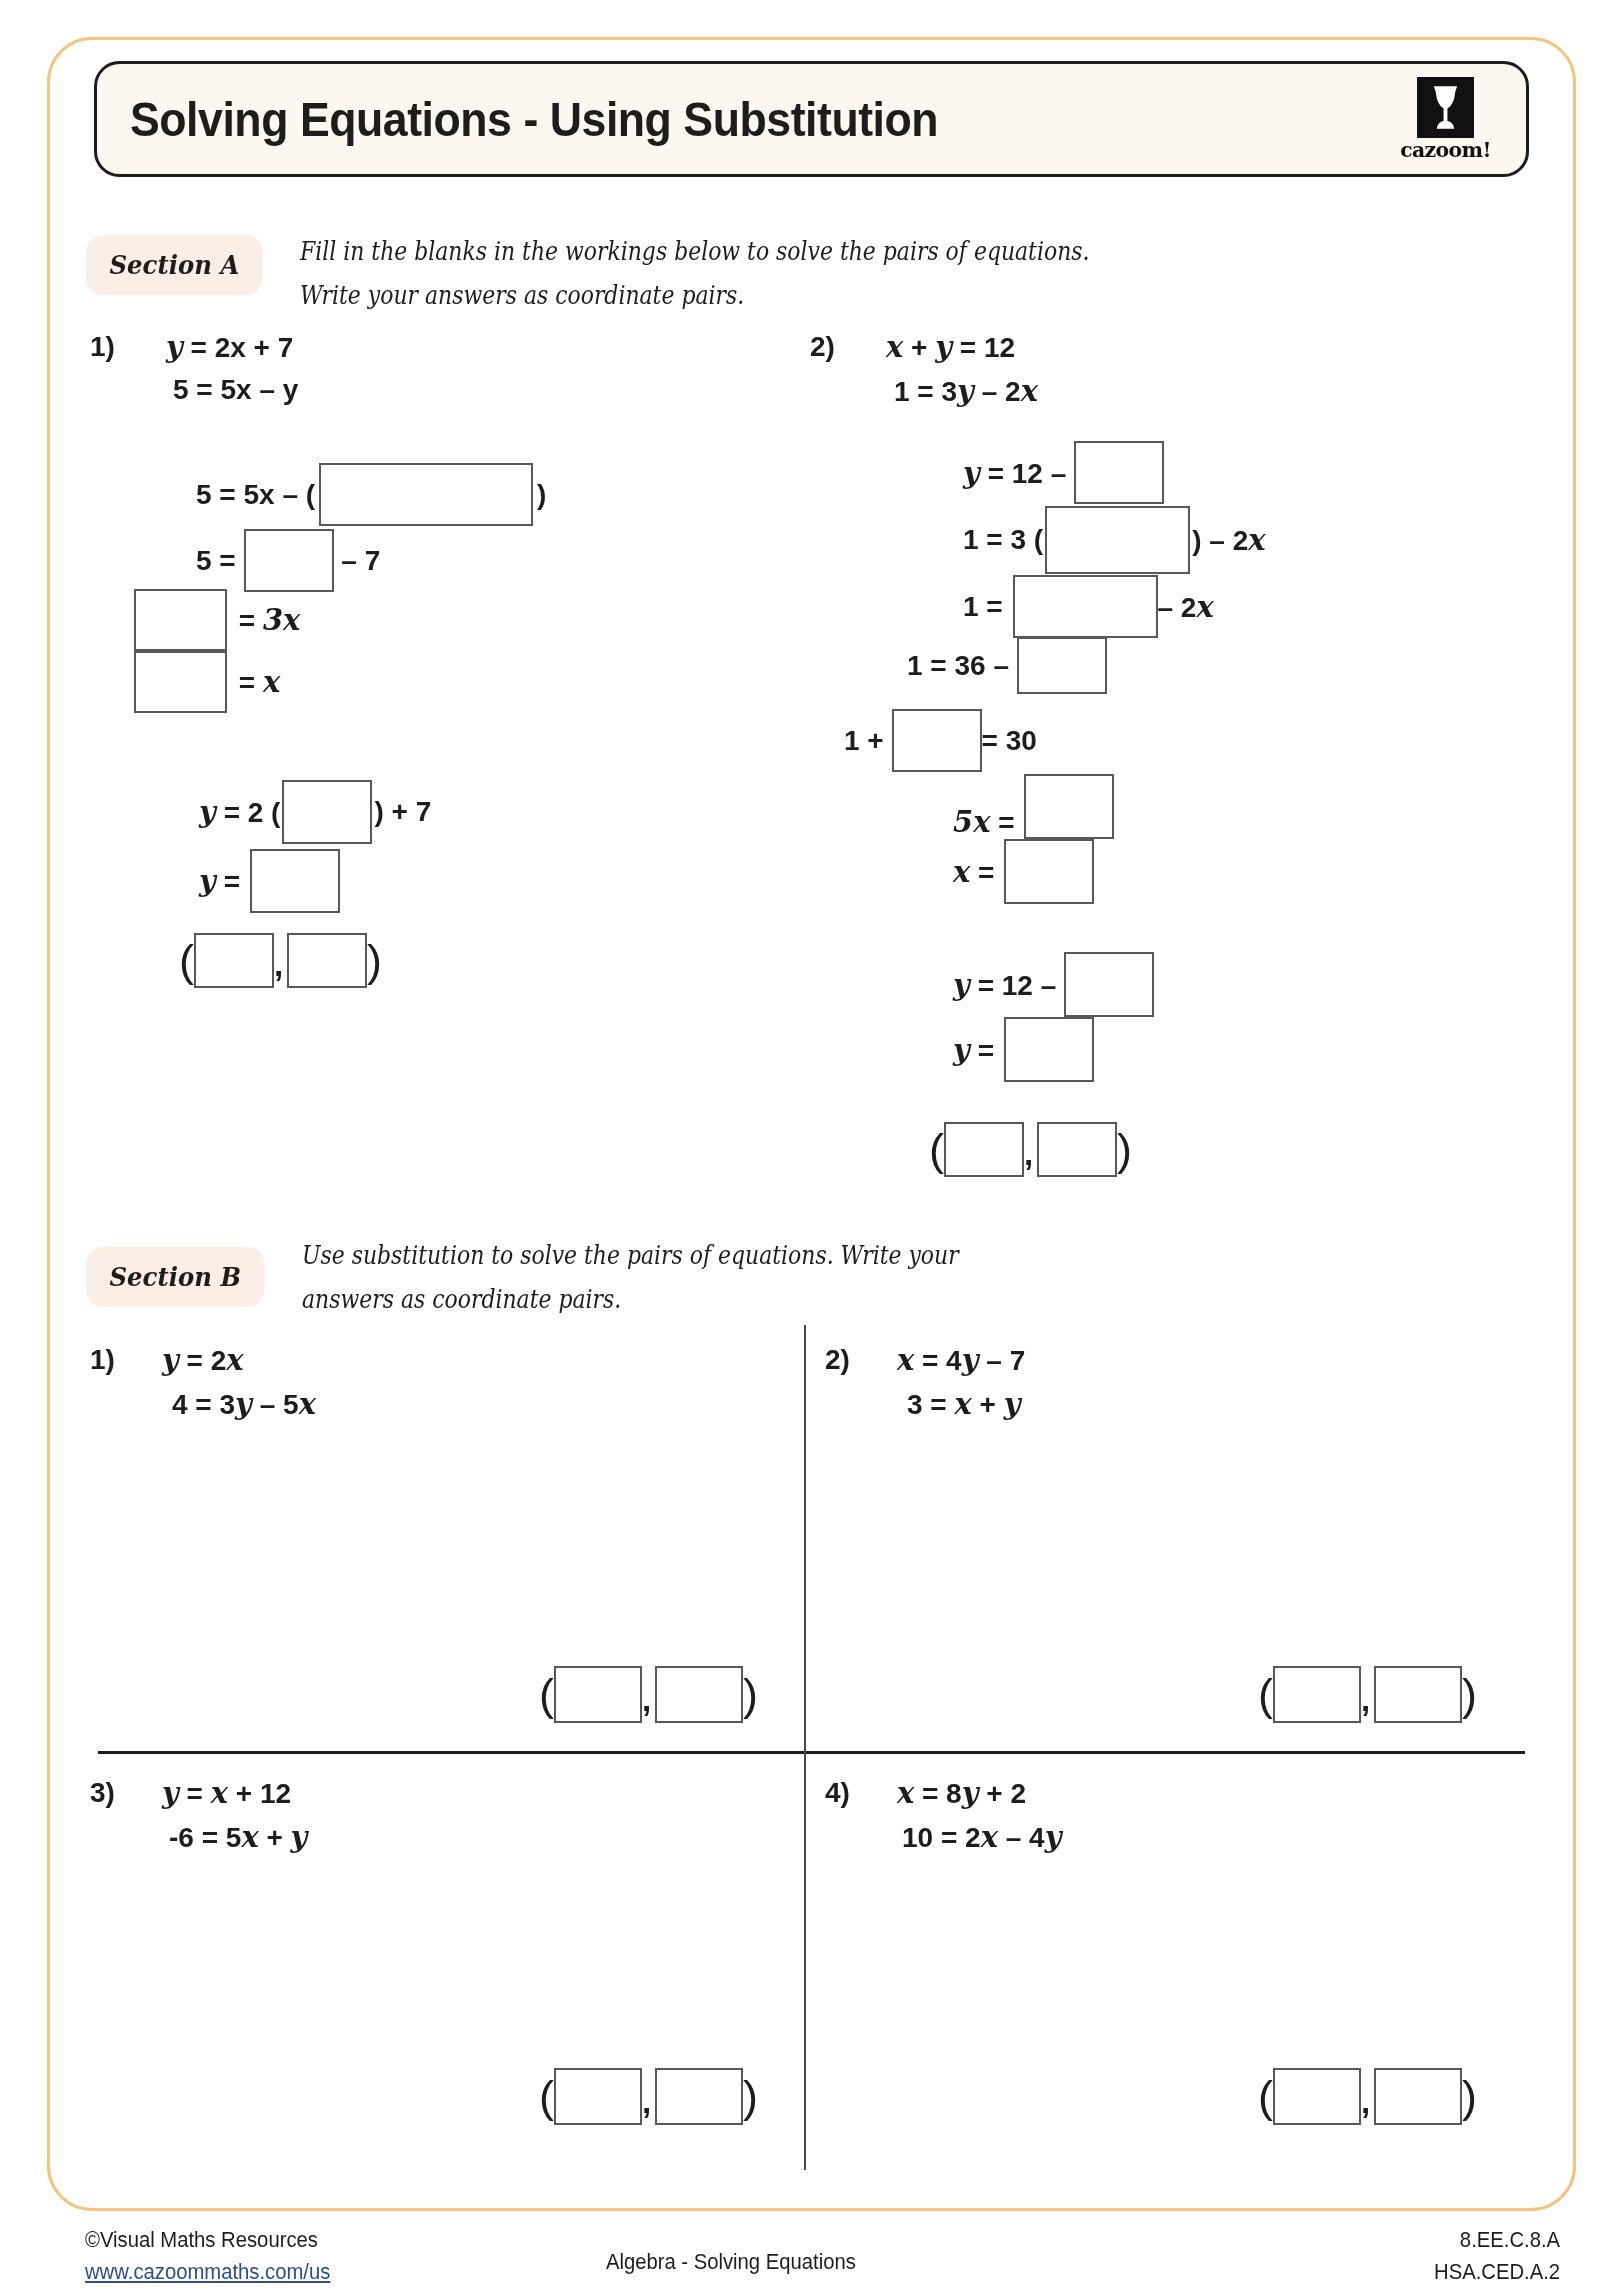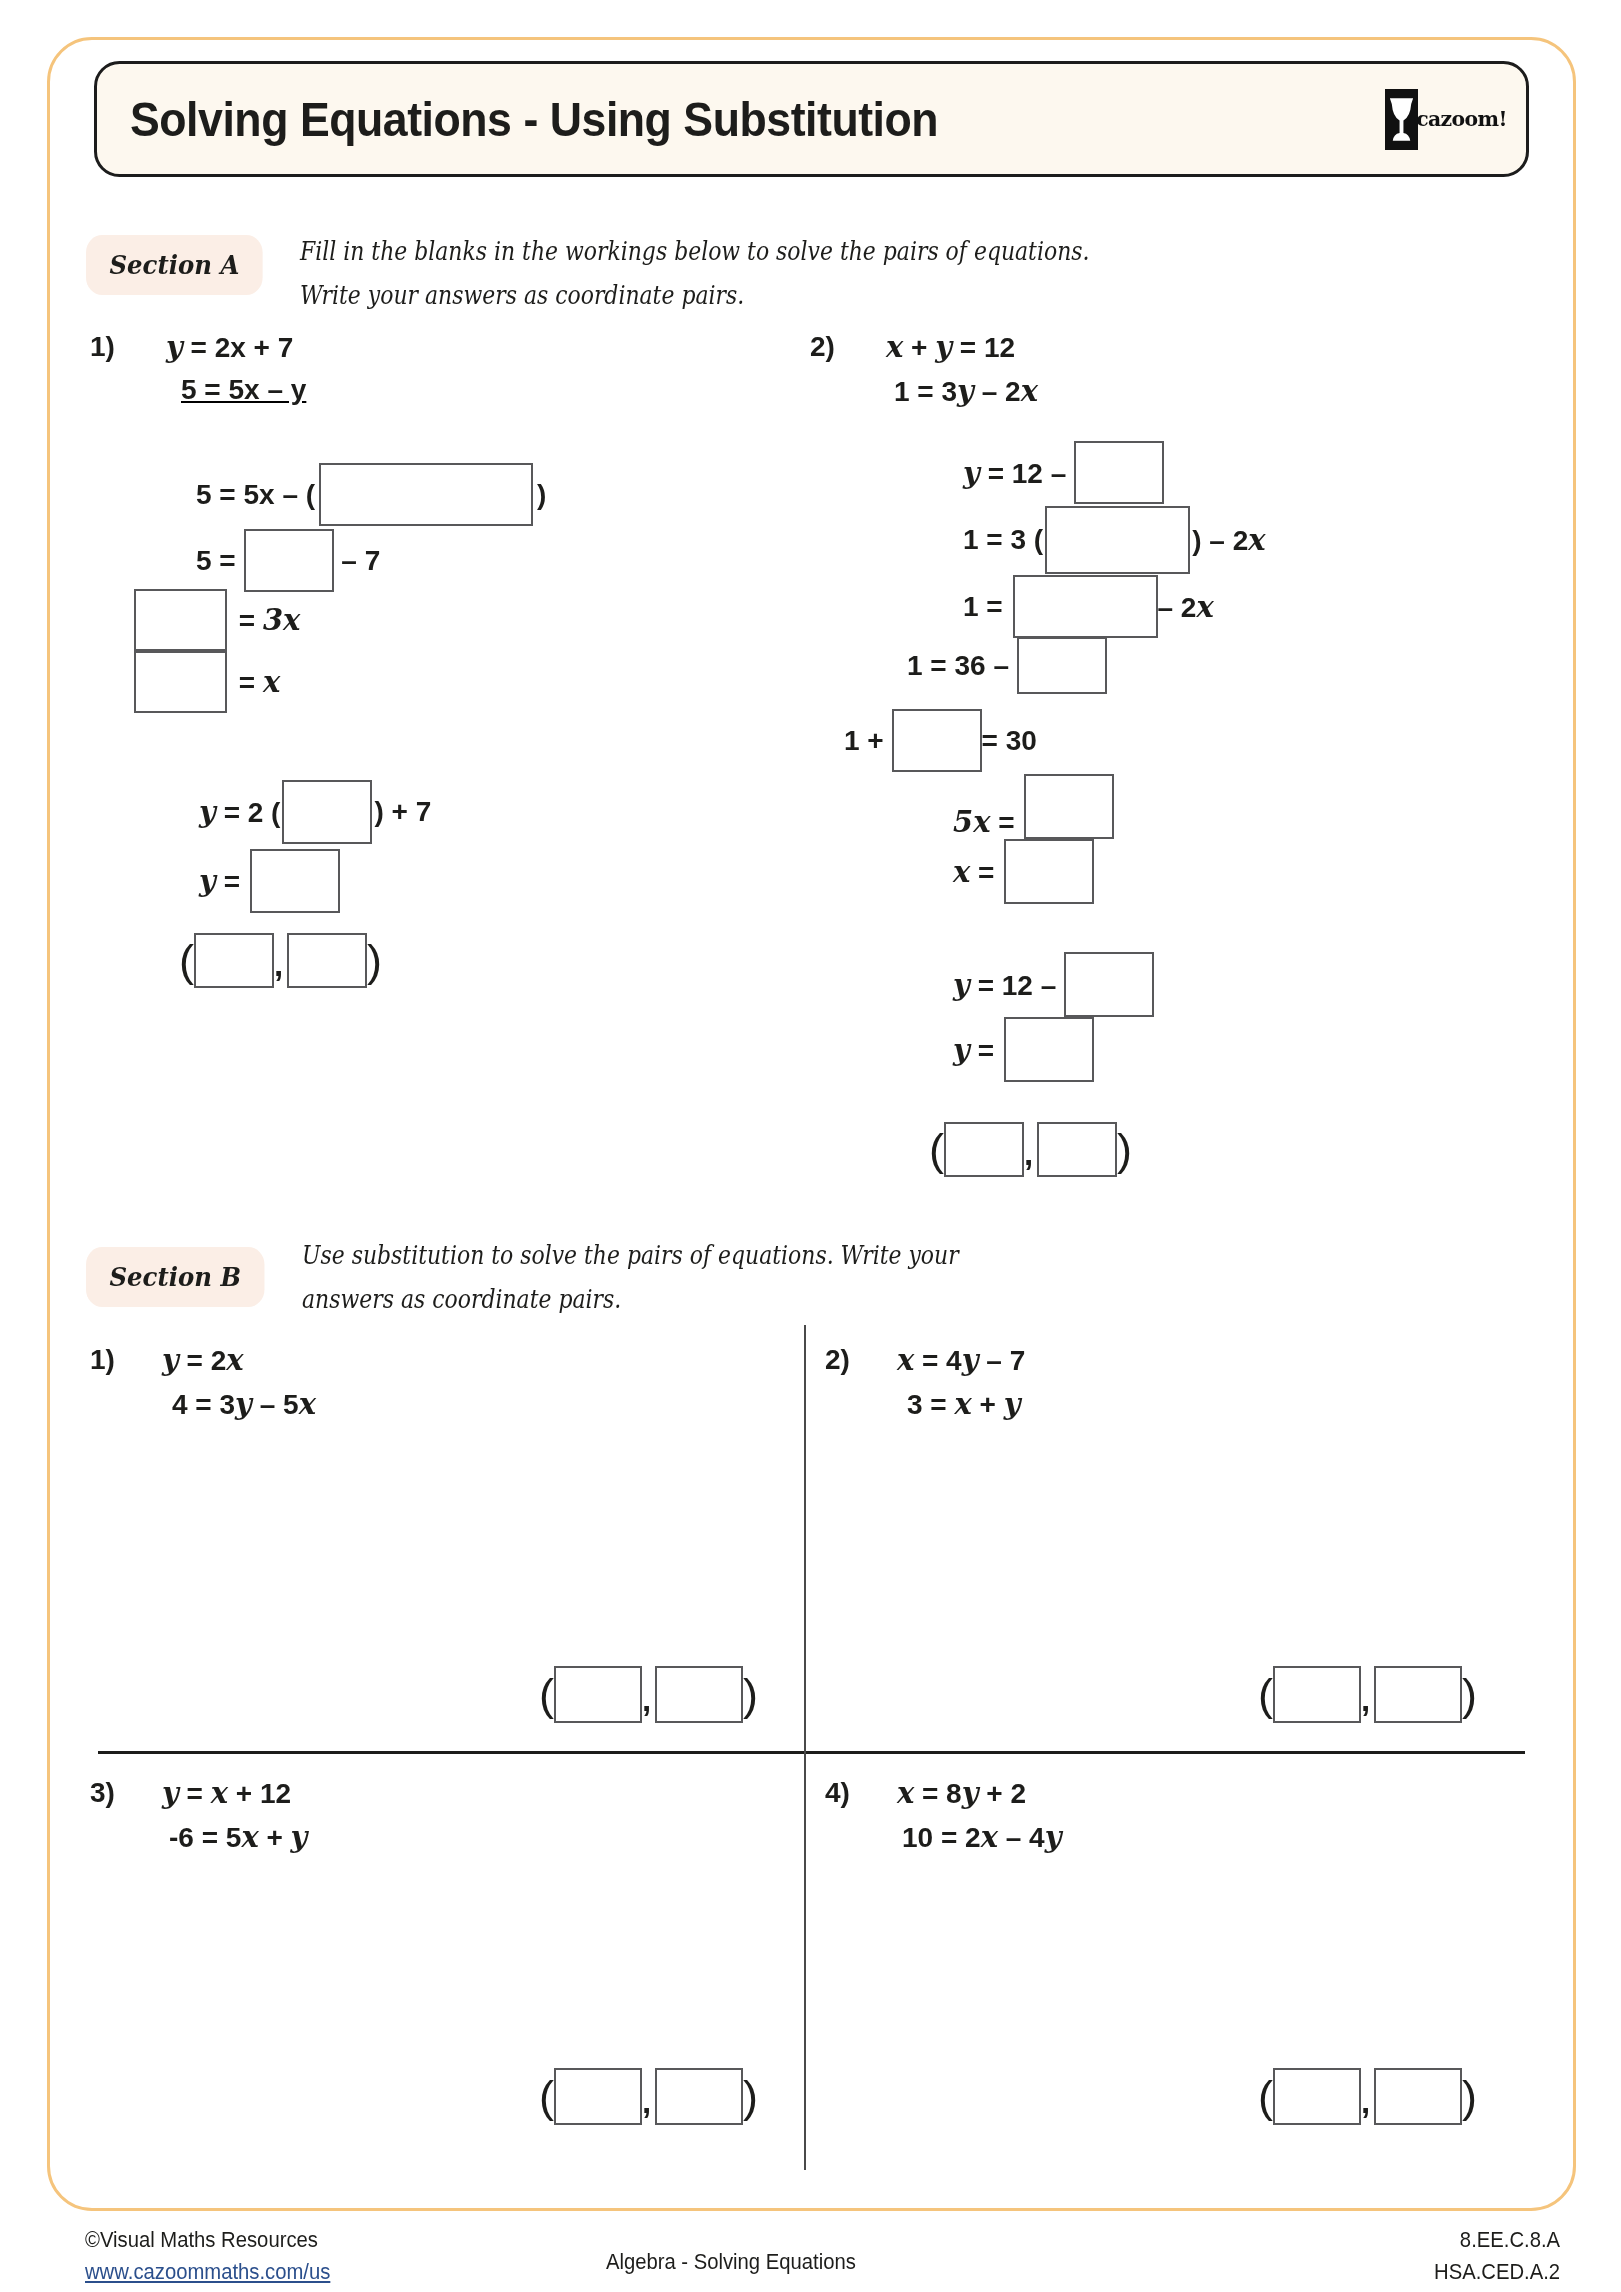--- a/index.html
+++ b/index.html
@@ -46,20 +46,21 @@
     color: #1d1d1b;
     letter-spacing: -0.5px;
     transform: scaleX(0.93);
     transform-origin: left center;
     flex: 1;
     white-space: nowrap;
   }
   .logo {
     width: 110px;
     display: flex;
+    flex-direction: column;
     align-items: center;
     justify-content: center;
   }
   .logo-mark {
     width: 57px;
     height: 61px;
     background: #111111;
     display: flex;
     align-items: center;
     justify-content: center;
@@ -194,21 +195,21 @@
 <div style="position:absolute; left:300px; top:233px;">
   <div class="section-instr">Fill in the blanks in the workings below to solve the pairs of equations.</div>
   <div class="section-instr" style="margin-top:7.8px;">Write your answers as coordinate pairs.</div>
 </div>
 
 <div class="row" style="left:90px; top:330px;">
   <span class="qnum">1)</span>
   <span style="width:51px"></span>
   <span class="mq"><i>y</i><span> = 2x + 7</span></span>
 </div>
-<div class="row" style="left:181px; top:374px;text-decoration:underline;">
+<div class="row" style="left:173px; top:374px;">
   <span class="mq">5 = 5x – y</span>
 </div>
 
 <div class="row" style="left:196px; top:463px;">
   <span class="mq">5 =  5x – (</span>
   <span class="blank" style="width:214px; height:63px; margin:0 3.9px;"></span>
   <span class="mq">)</span>
 </div>
 
 <div class="row" style="left:196px; top:529px;">

